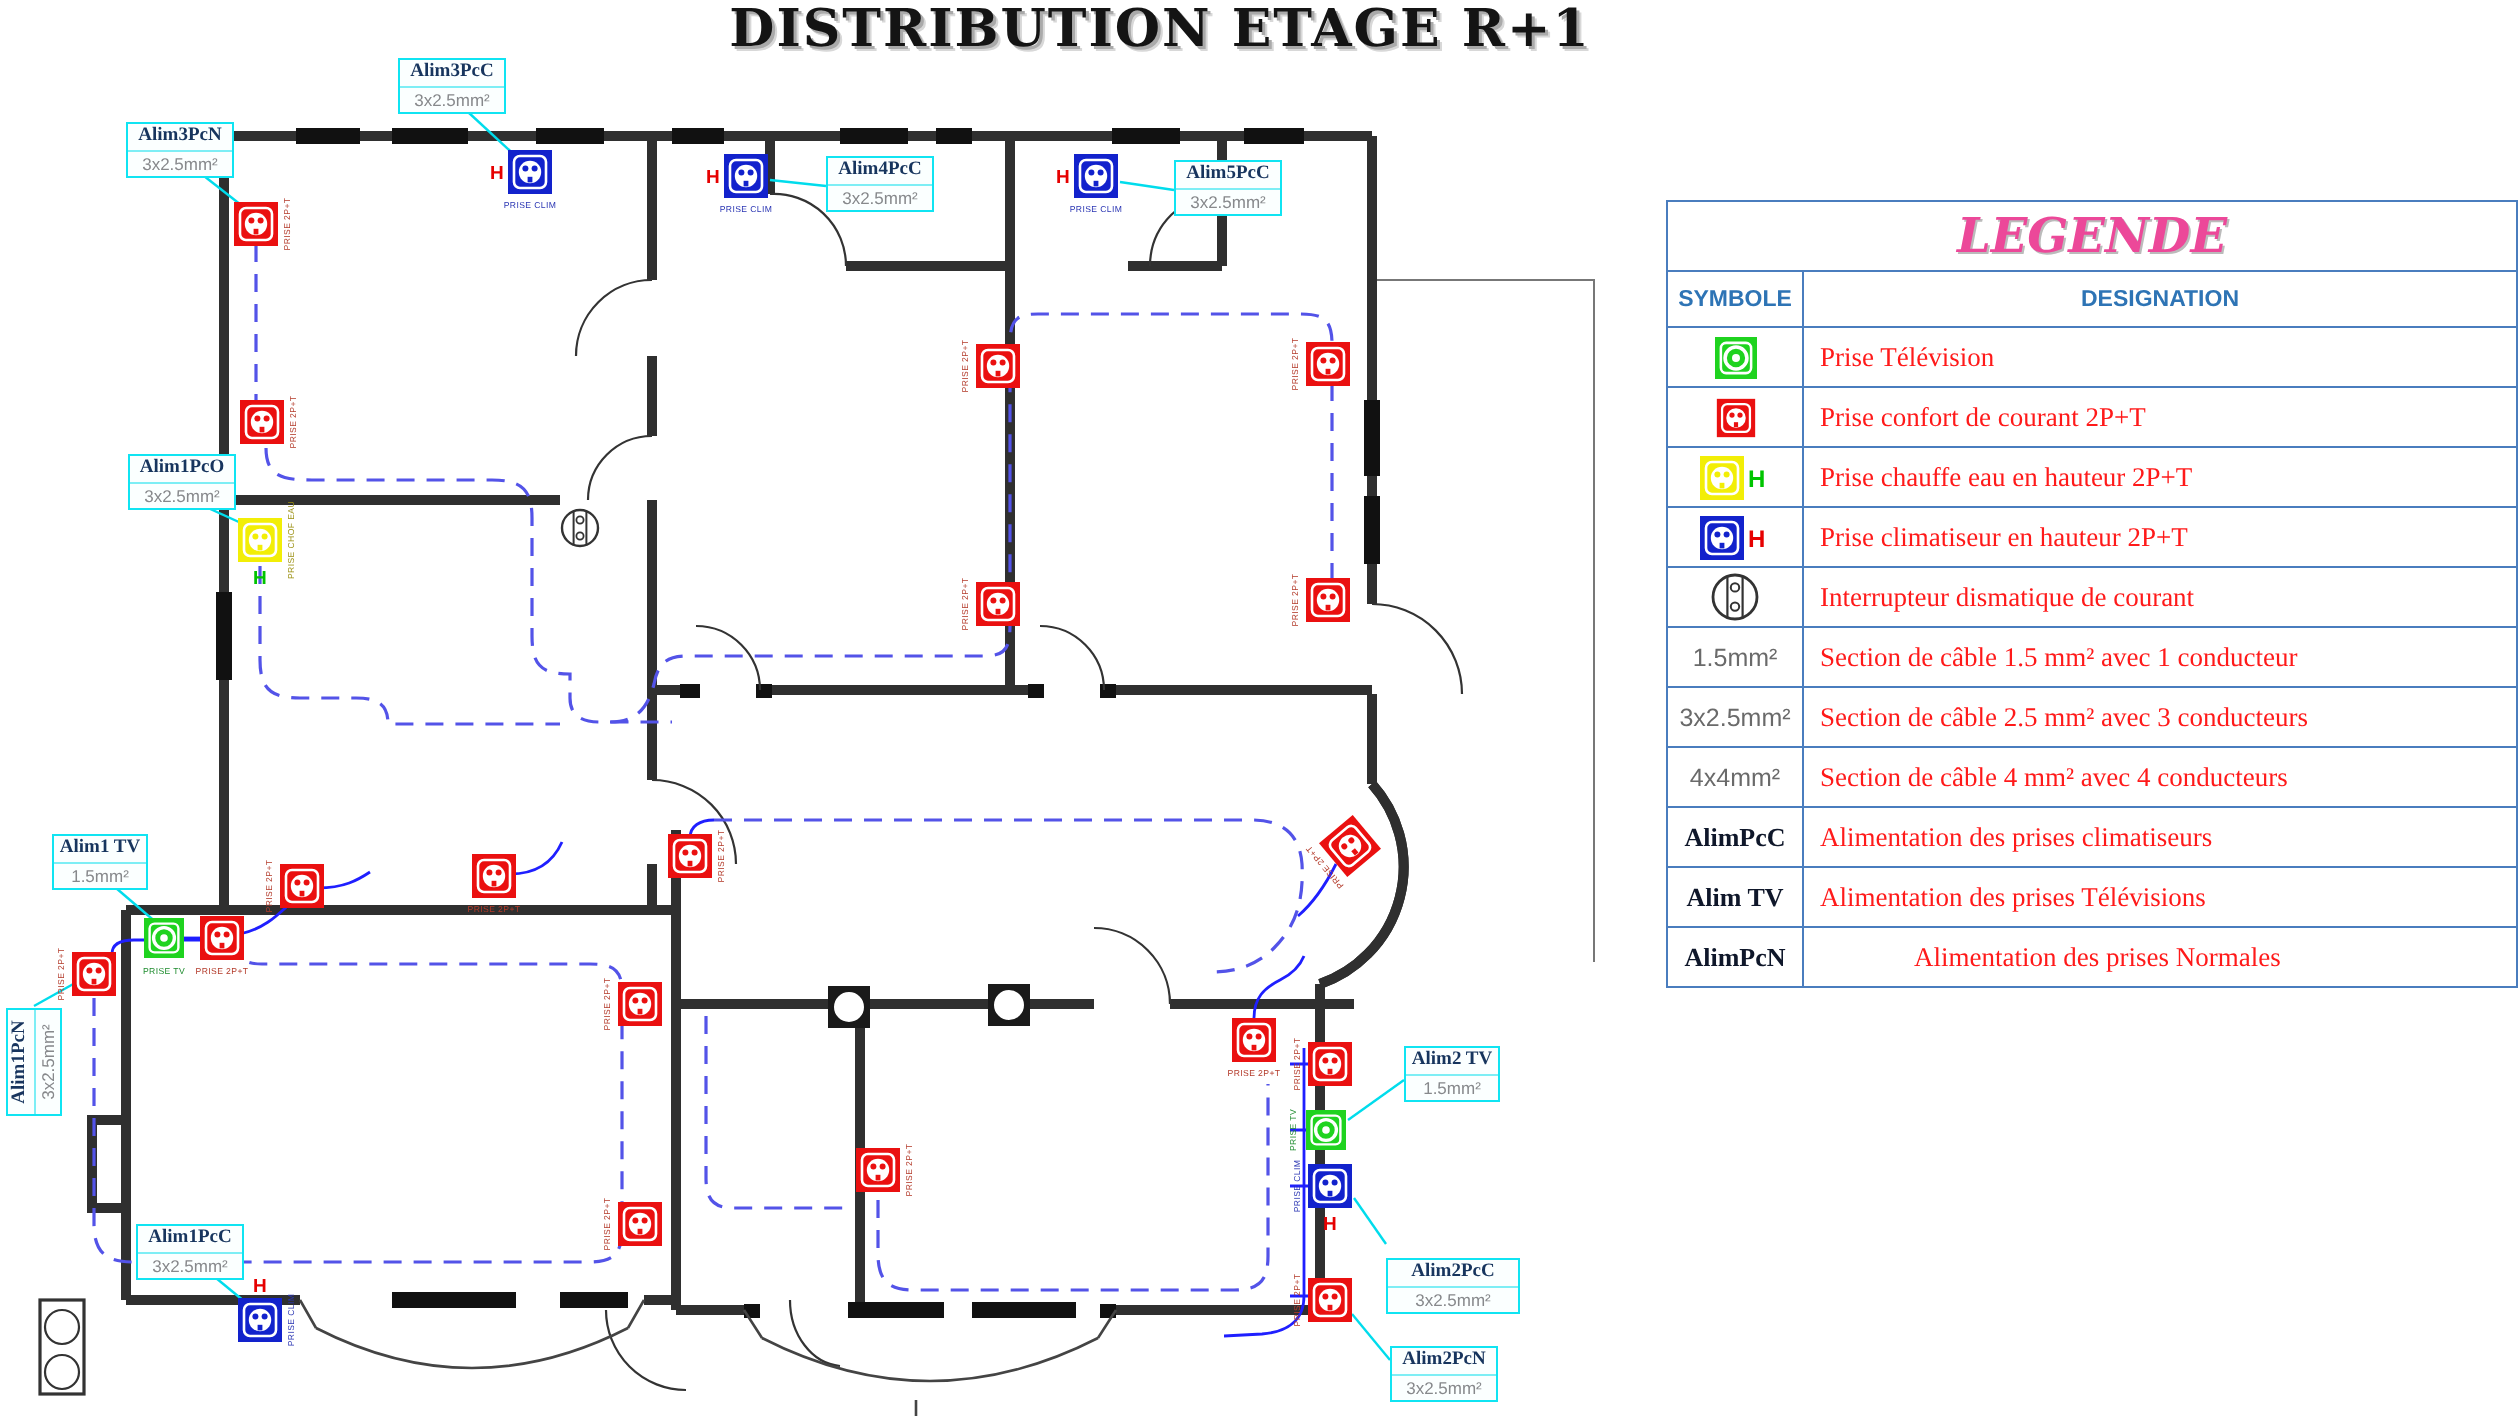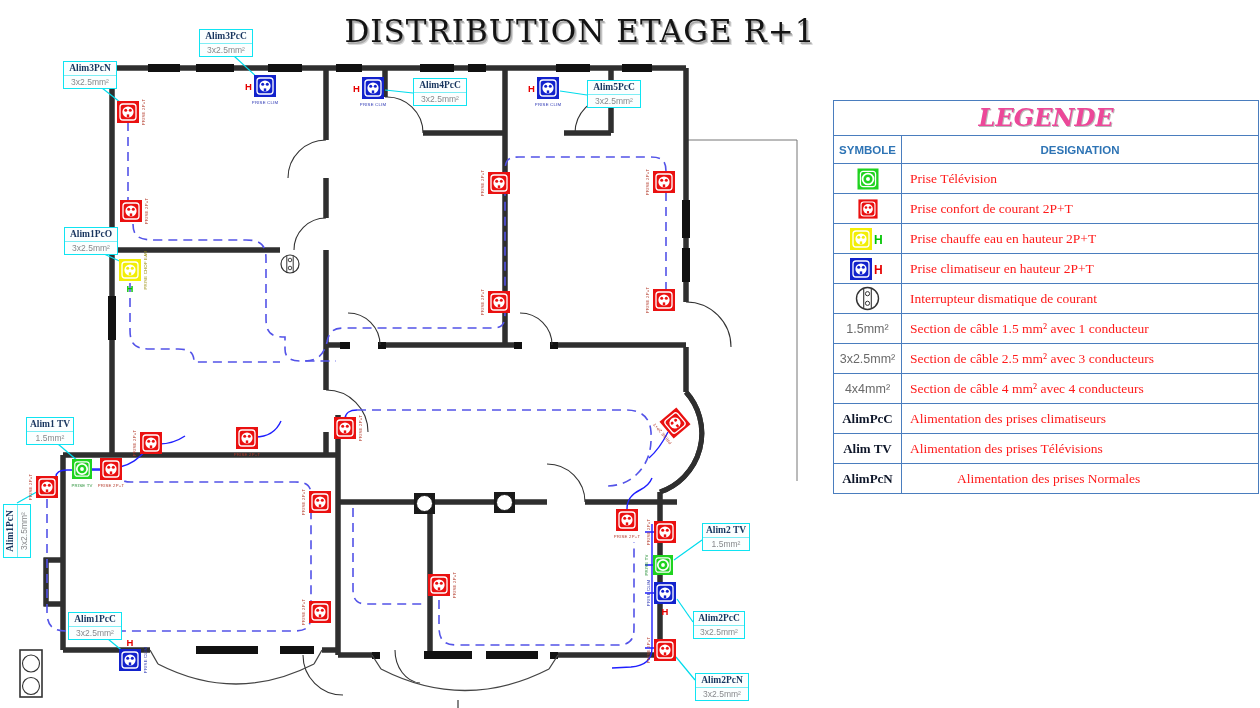--- a/index.html
+++ b/index.html
@@ -1,20 +1,20 @@
 <!DOCTYPE html>
 <html><head>
 <meta charset="utf-8">
 <style>
   html,body{margin:0;padding:0;background:#fff;}
   #stage{position:relative;width:1260px;height:708px;background:#fff;overflow:hidden;
          font-family:"Liberation Sans",sans-serif;}
   
-  #title{position:absolute;left:270px;top:13px;width:620px;text-align:center;
-         font-family:"DejaVu Serif",serif;font-weight:normal;font-size:31px;color:#141414;
+  #title{position:absolute;left:270px;top:0px;width:620px;text-align:center;
+         font-family:"DejaVu Serif",serif;font-weight:bold;font-size:26px;color:#141414;
          letter-spacing:1px;text-shadow:1.5px 1.5px 0 #aaa, 2.5px 2.5px 0 #d8d8d8;}
   
   #legend{position:absolute;left:833px;top:100px;width:426px;border:1.6px solid #4a7dbe;
           box-sizing:border-box;background:#fff;}
   #legend .ttl{height:34px;line-height:34px;text-align:center;border-bottom:1.6px solid #4a7dbe;
           font-family:"DejaVu Serif",serif;font-style:italic;font-weight:bold;font-size:24px;
           color:#ec4899;text-shadow:1px 1px 0 #bbb;}
   #legend .hdr{display:grid;grid-template-columns:68px 1fr;height:27px;border-bottom:1.6px solid #4a7dbe;}
   #legend .hdr div{color:#2e74b5;font-size:11.5px;font-weight:bold;display:flex;align-items:center;justify-content:center;}
   #legend .hdr div:first-child{border-right:1.6px solid #4a7dbe;}
@@ -491,21 +491,21 @@
         <div class="l2">3x2.5mm²</div>
       </div>
       <div class="alim-label" style="width: 54px; left: 68px; top: 612px;">
         <div class="l1">Alim1PcC</div>
         <div class="l2">3x2.5mm²</div>
       </div>
       <div class="alim-label" style="width: 48px; left: 702px; top: 523px;">
         <div class="l1">Alim2 TV</div>
         <div class="l2">1.5mm²</div>
       </div>
-      <div class="alim-label" style="width: 52px; left: 693px; top: 611px;">
+      <div class="alim-label" style="width: 67px; left: 693px; top: 629px;">
         <div class="l1">Alim2PcC</div>
         <div class="l2">3x2.5mm²</div>
       </div>
       <div class="alim-label" style="width: 54px; left: 695px; top: 673px;">
         <div class="l1">Alim2PcN</div>
         <div class="l2">3x2.5mm²</div>
       </div>
     </div>
 
   <div id="legend">

